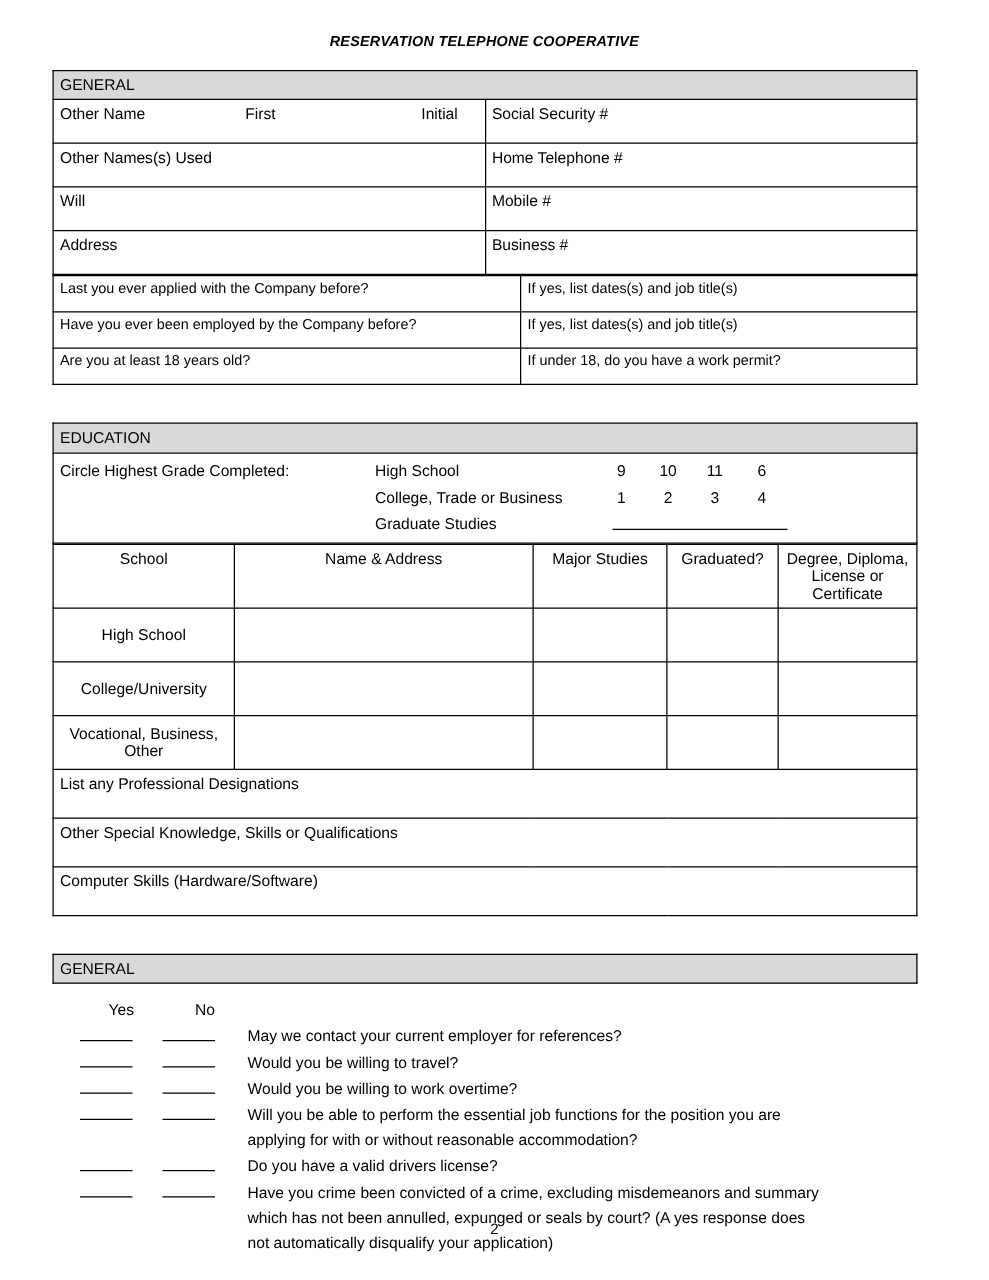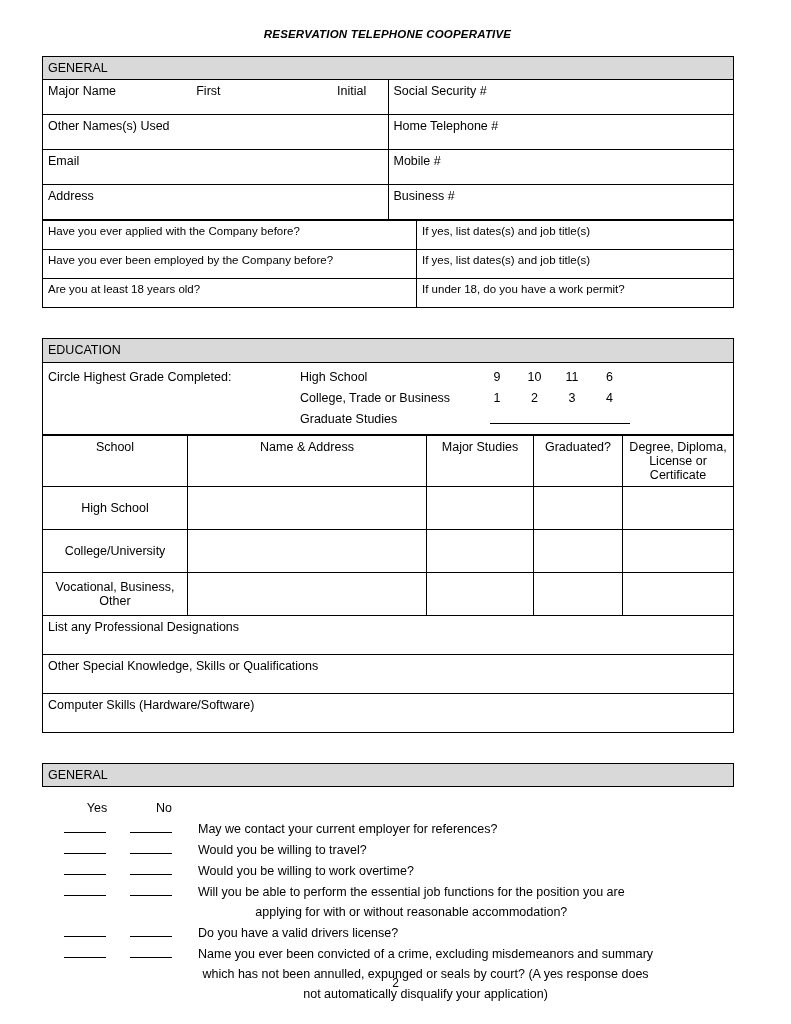--- a/index.html
+++ b/index.html
@@ -139,21 +139,21 @@
     display: inline-block;
     width: 42px;
     border-bottom: 1px solid #000;
     height: 13px;
     margin-right: 24px;
   }
   .q-text {
     font-size: 12.5px;
     line-height: 20px;
   }
-  .q-text div { white-space: nowrap; text-align: center; }
+  .q-text div { white-space: nowrap; }
 
   .page-number {
     position: absolute;
     bottom: 34px;
     left: 0;
     width: 791px;
     text-align: center;
     font-size: 12px;
   }
 </style>
@@ -165,46 +165,46 @@
   <div class="doc-header">RESERVATION TELEPHONE COOPERATIVE</div>
 
   <table class="form">
     <tbody>
         <tr class="section-head">
       <td colspan="2">GENERAL</td>
     </tr>
     <tr class="row-tall">
       <td style="width:460px;">
         <div class="cell-inline">
-          <span class="cl-last">Major Name</span>
+          <span class="cl-last">Other Name</span>
           <span class="cl-first">First</span>
           <span class="cl-initial">Initial</span>
         </div>
       </td>
       <td>Social Security #</td>
     </tr>
     <tr class="row-tall">
       <td>Other Names(s) Used</td>
       <td>Home Telephone #</td>
     </tr>
     <tr class="row-tall">
-      <td>Email</td>
+      <td>Will</td>
       <td>Mobile #</td>
     </tr>
     <tr class="row-tall">
       <td>Address</td>
       <td>Business #</td>
     </tr>
   </tbody>
     </table>
 
   <table class="form">
     <tbody>
         <tr class="row-short">
-      <td style="width:362px;font-size:11.5px;">Have you ever applied with the Company before?</td>
+      <td style="width:362px;font-size:11.5px;">Last you ever applied with the Company before?</td>
       <td style="font-size:11.5px;">If yes, list dates(s) and job title(s)</td>
     </tr>
     <tr class="row-short">
       <td style="font-size:11.5px;margin-left:16px;">Have you ever been employed by the Company before?</td>
       <td style="font-size:11.5px;">If yes, list dates(s) and job title(s)</td>
     </tr>
     <tr class="row-short">
       <td style="font-size:11.5px;">Are you at least 18 years old?</td>
       <td style="font-size:11.5px;">If under 18, do you have a work permit?</td>
     </tr>
@@ -358,21 +358,21 @@
         <div>Do you have a valid drivers license?</div>
       </span>
     </div>
 
     <div class="q-row">
       <span class="q-blanks">
         <span class="blank"></span>
         <span class="blank"></span>
       </span>
       <span class="q-text">
-        <div>Name you ever been convicted of a crime, excluding misdemeanors and summary</div>
+        <div>Have you crime been convicted of a crime, excluding misdemeanors and summary</div>
         <div>which has not been annulled, expunged or seals by court? (A yes response does</div>
         <div>not automatically disqualify your application)</div>
       </span>
     </div>
   </div>
 
   <div class="page-number">2</div>
 </div>
 
 </body></html>

